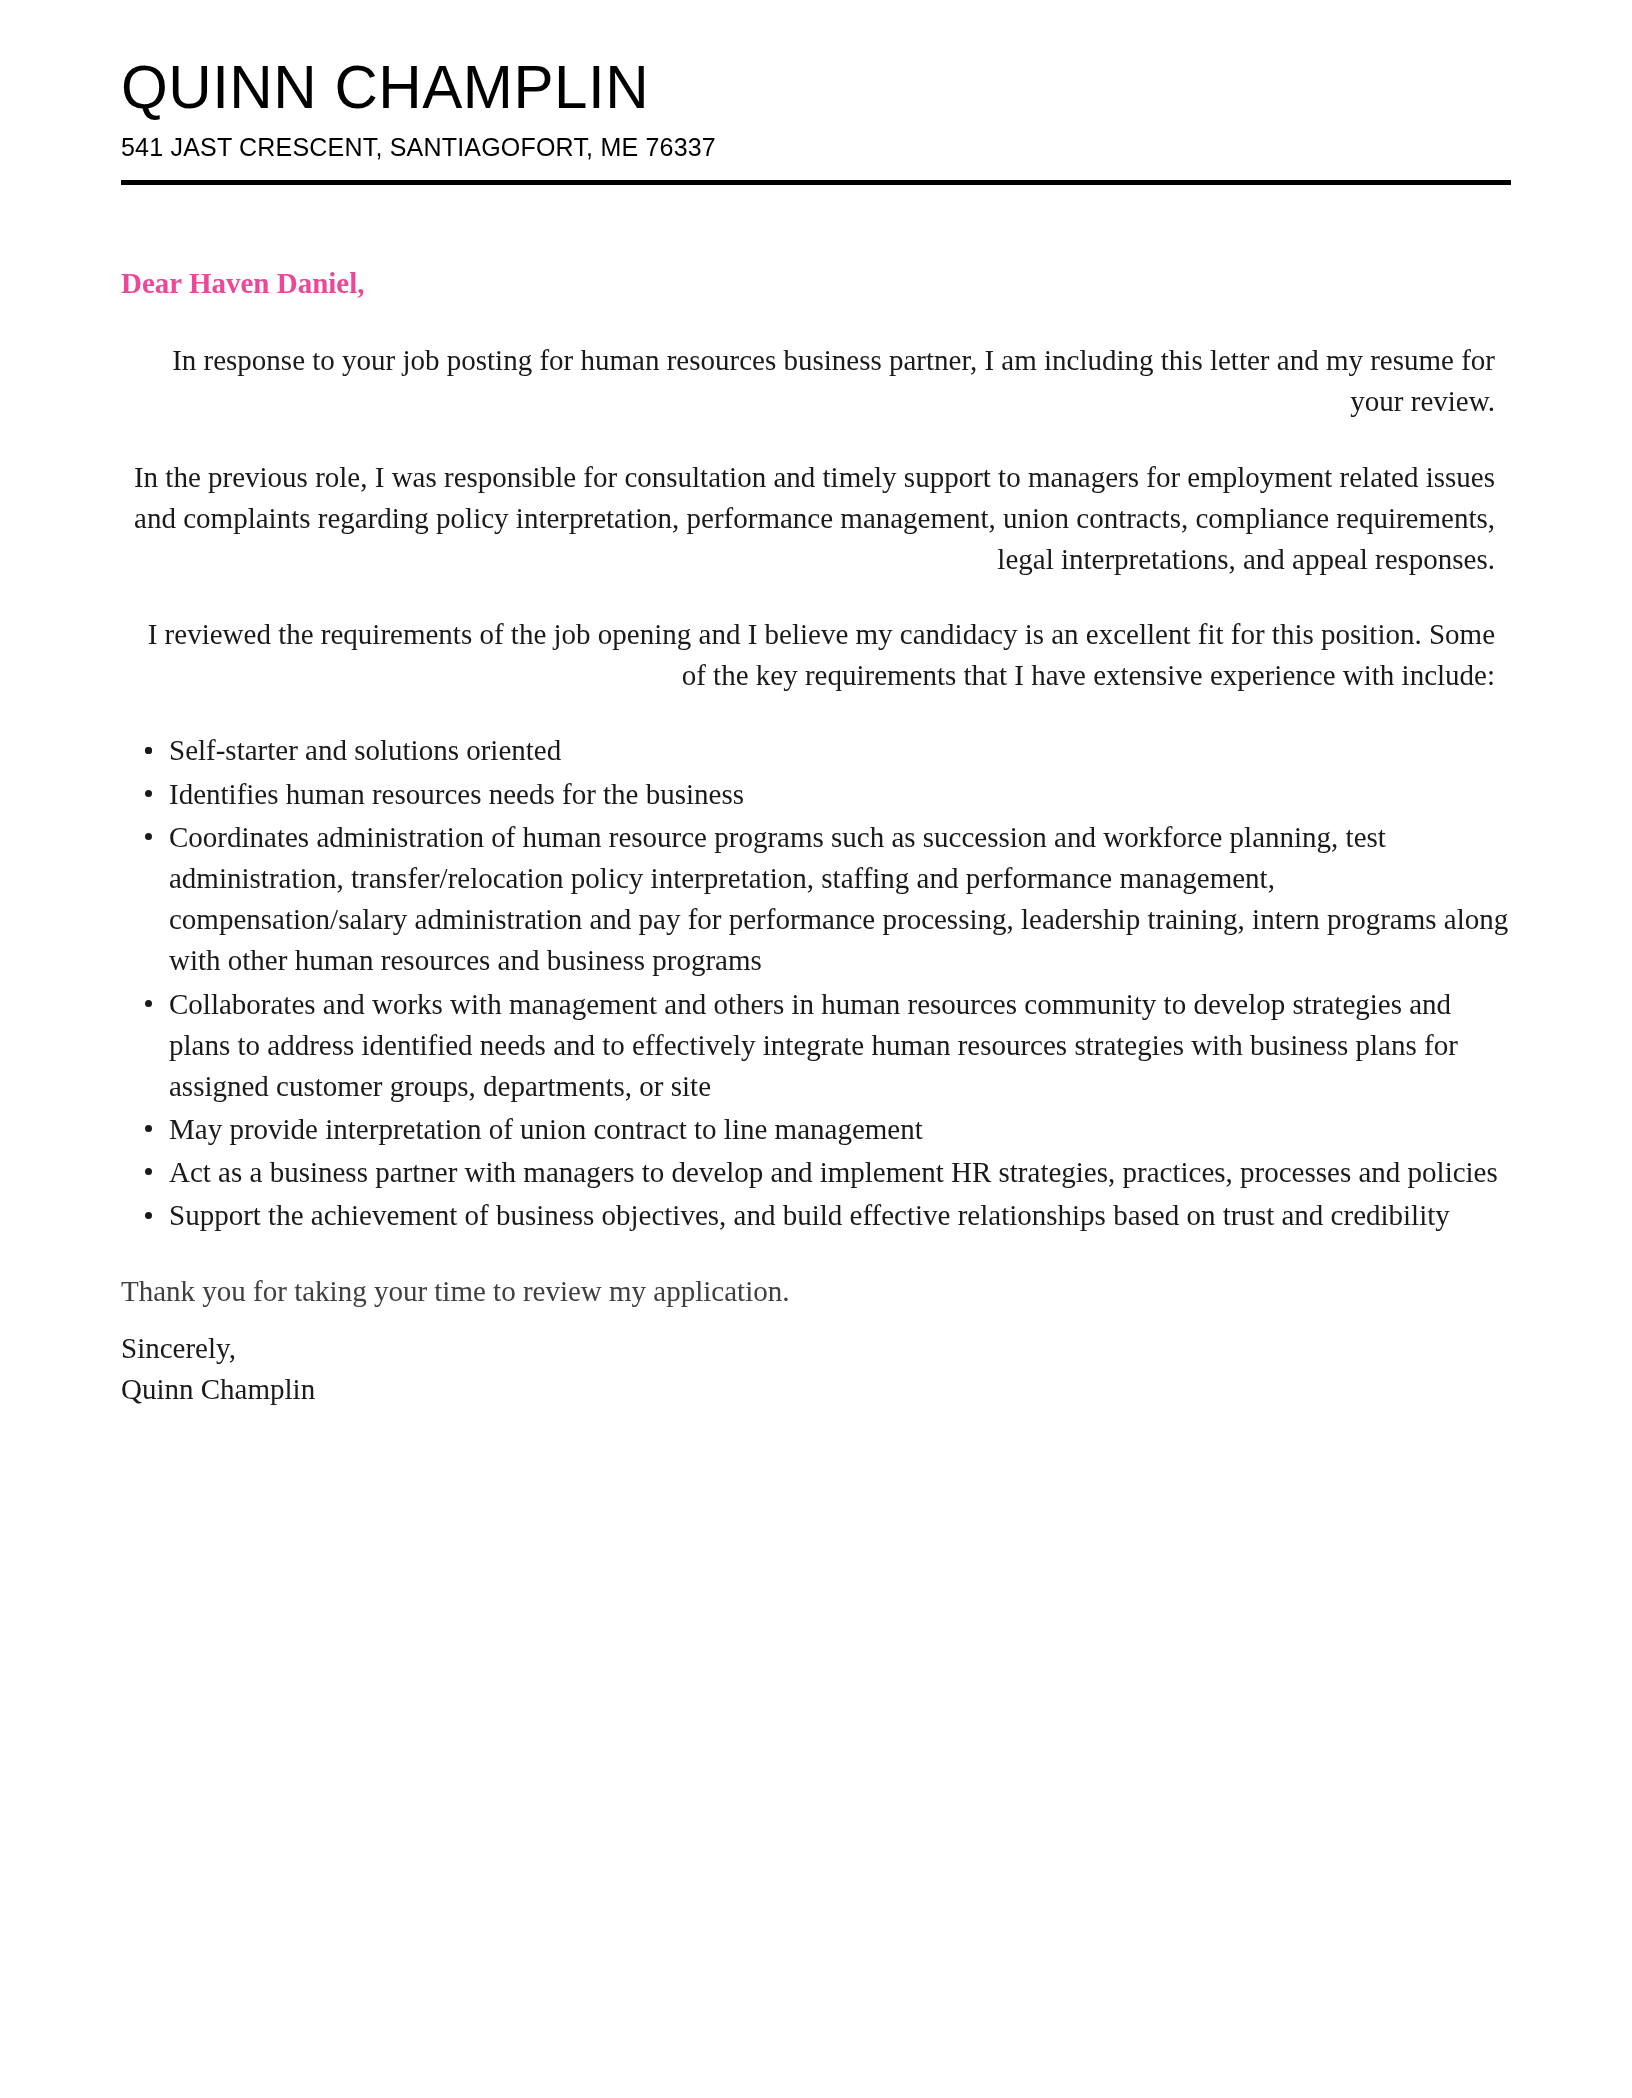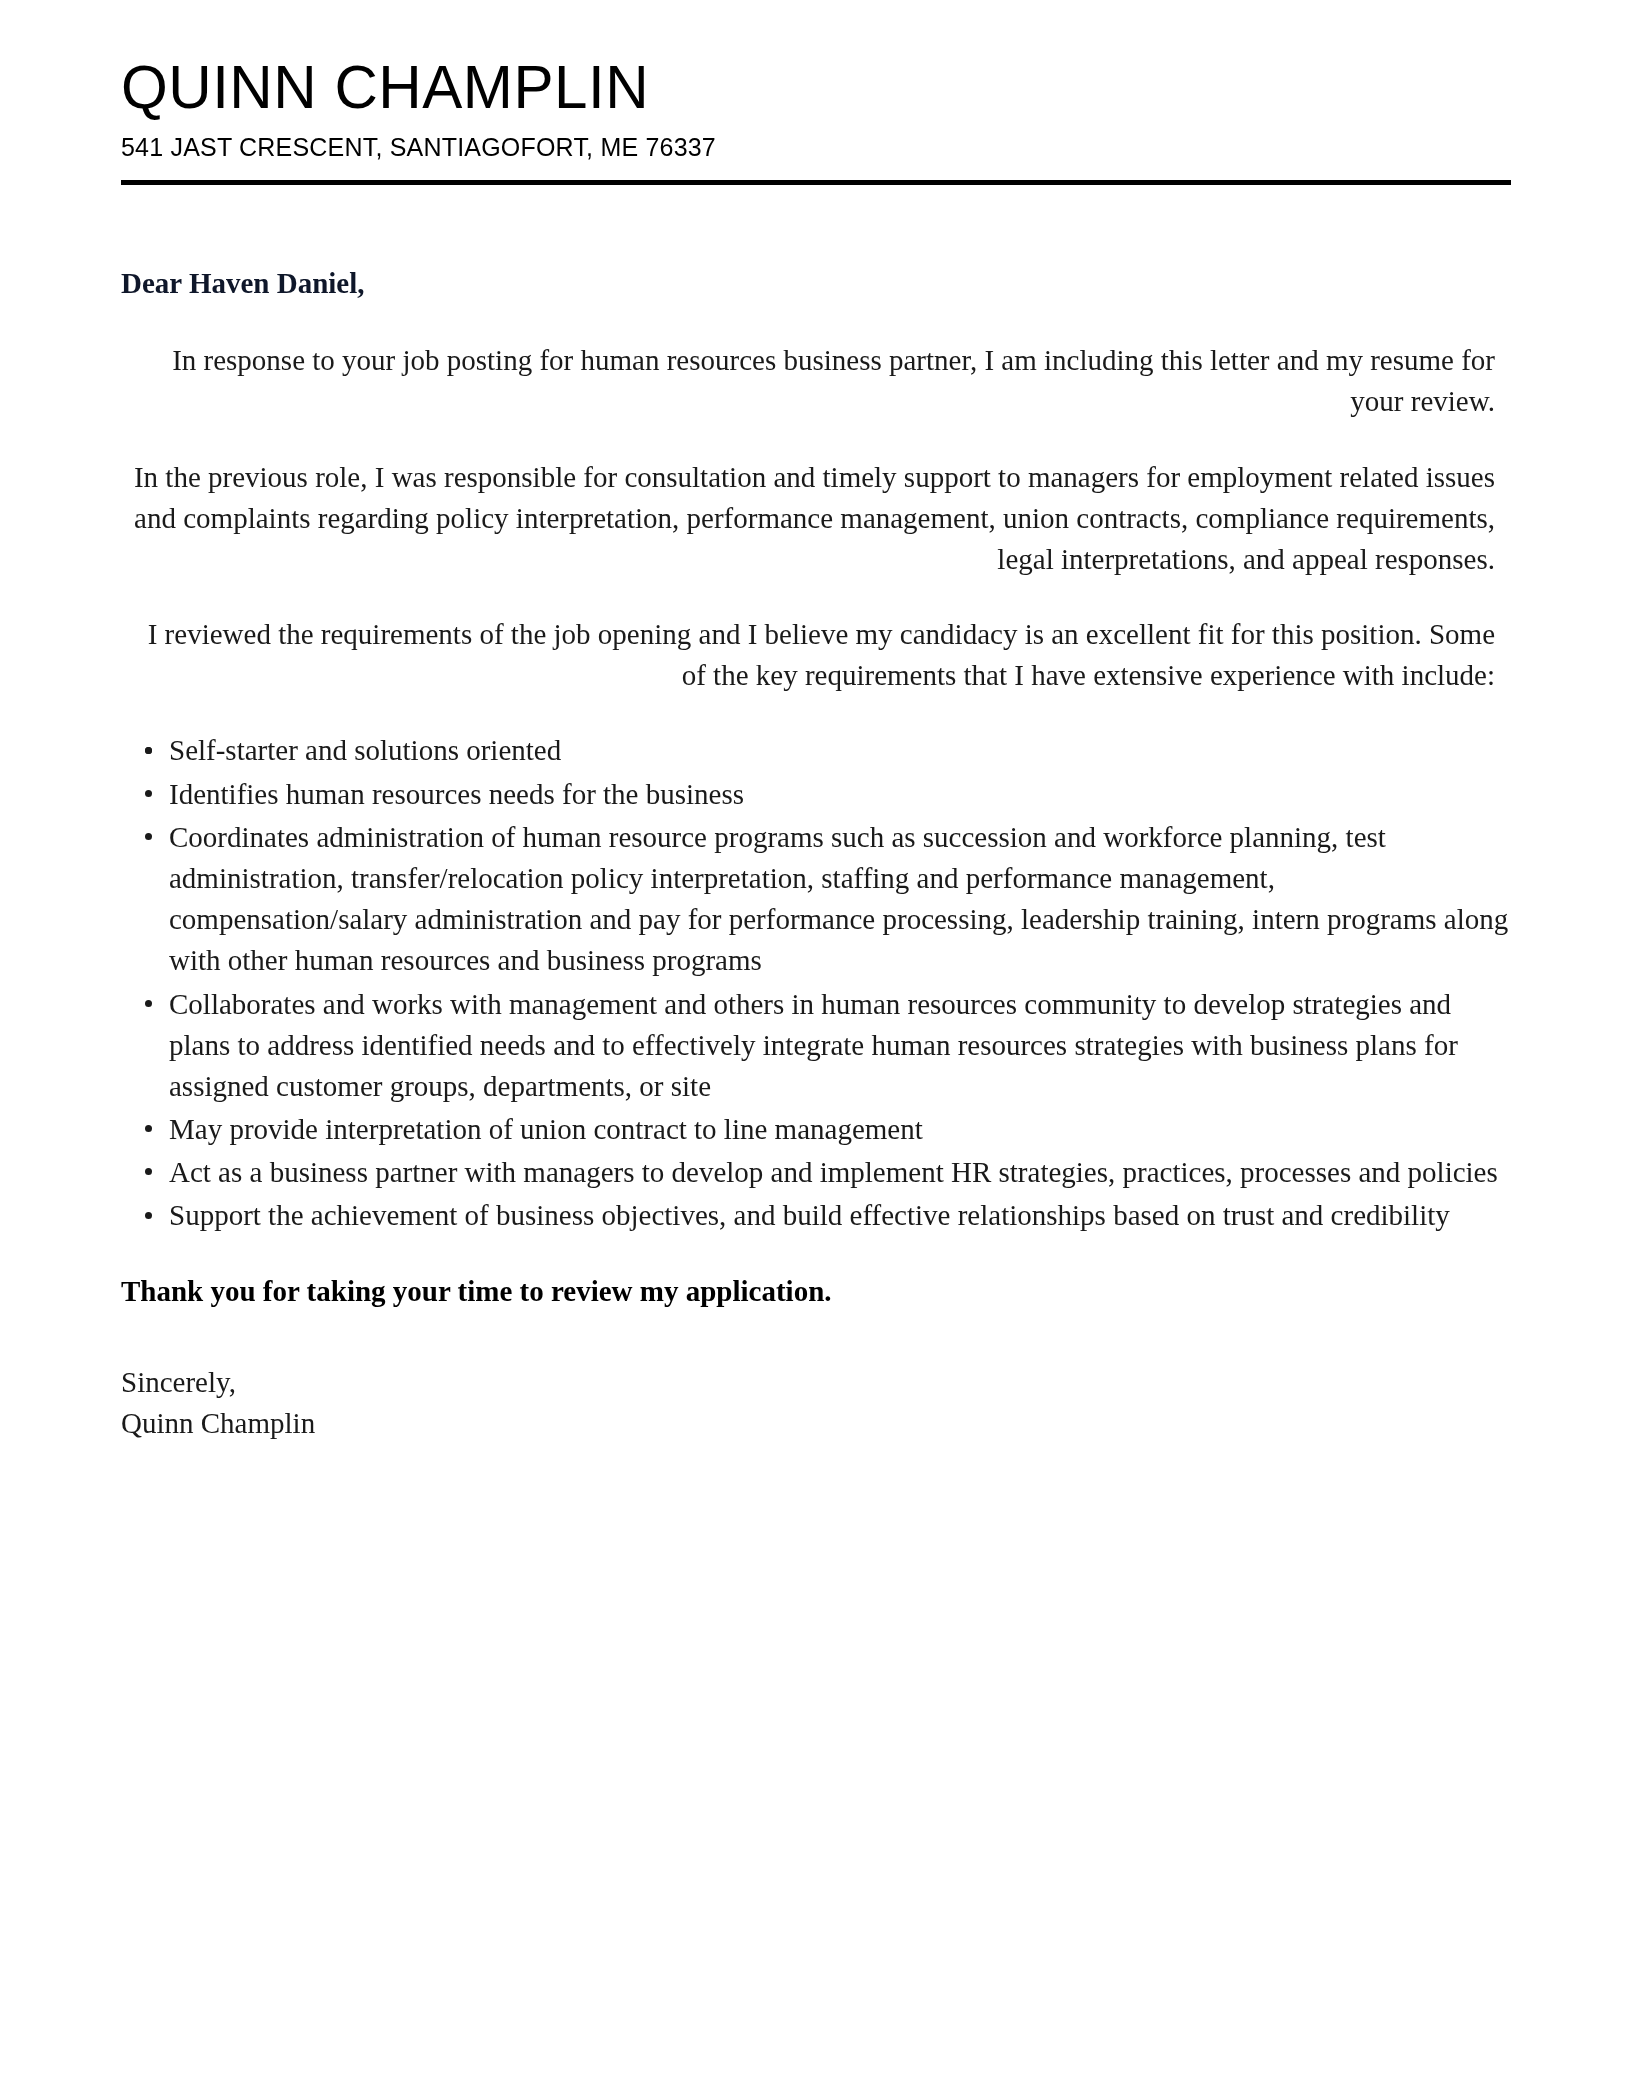--- a/index.html
+++ b/index.html
@@ -63,21 +63,21 @@
   .letter-body {
     padding-top: 78px;
     font-size: 29px;
     line-height: 1.42;
     color: #1a1a1a;
   }
   .salutation {
     font-weight: bold;
     font-size: 29px;
     margin: 0 0 36px 0;
-    color: #0f172a;
+    color: #ec4899;
   }
   .body-paragraph {
     margin: 0 16px 34px 0;
     text-align: right;
   }
   .requirements-list {
     list-style: none;
     margin: 0 0 34px 0;
     padding: 0;
   }
@@ -90,23 +90,23 @@
   .requirements-list li .bullet-dot {
     position: absolute;
     left: 24px;
     top: 0.56em;
     width: 7px;
     height: 7px;
     background: #1a1a1a;
     border-radius: 50%;
   }
   .closing-thanks {
-    font-weight: bold;
-    margin: 0 0 50px 0;
-    color: #000000;
+    font-weight: normal;
+    margin: 0 0 16px 0;
+    color: #404040;
   }
   .signoff {
     margin: 0;
   }
   .signoff-line {
     margin: 0;
     line-height: 1.42;
   }
 </style>
 </head>

